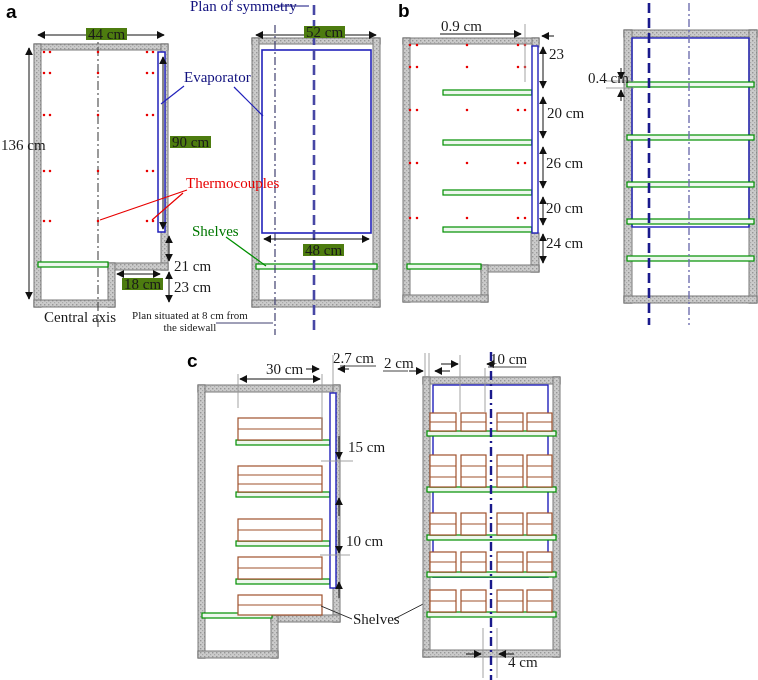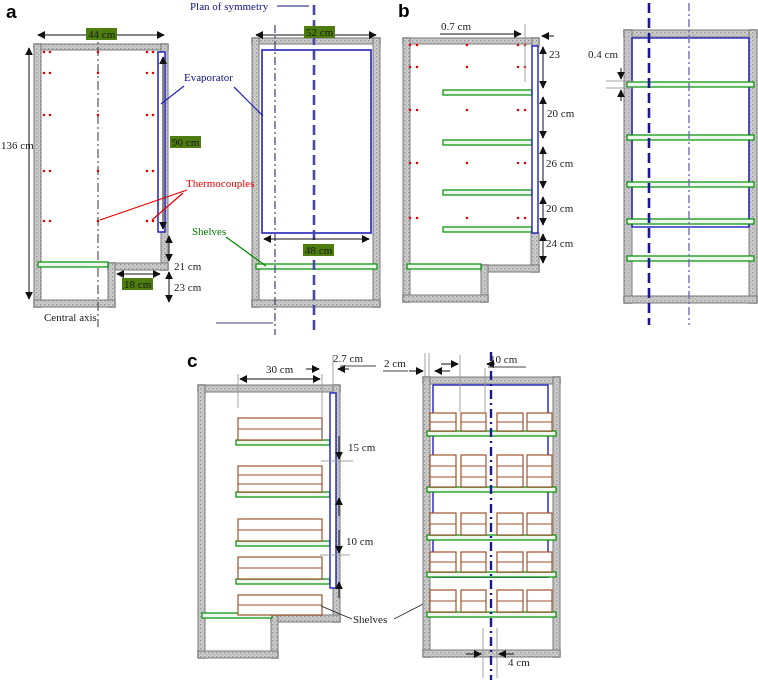--- a/index.html
+++ b/index.html
@@ -1,19 +1,19 @@
 <!DOCTYPE html>
 <html><head>
 <meta charset="utf-8">
 <style>
   html,body{margin:0;padding:0;background:#fff;}
   .canvas{position:relative;width:758px;height:680px;background:#fff;overflow:hidden;
           font-family:"Liberation Serif","DejaVu Serif",serif;}
   .canvas svg{position:absolute;left:0;top:0;}
-  .lbl{position:absolute;font-size:11px;line-height:12px;color:#1a1a1a;white-space:nowrap;}
+  .lbl{position:absolute;font-size:15px;line-height:12px;color:#1a1a1a;white-space:nowrap;}
   .navy{color:#10107e;}
   .red{color:#e80000;}
   .green{color:#007700;}
   .bgw{background:#4d7c0f;padding:0 2px;}
   .panel-letter{position:absolute;font-family:"Liberation Sans","DejaVu Sans",sans-serif;
                 font-weight:bold;font-size:19px;color:#000;}
   .center2{position:absolute;width:124px;text-align:center;font-size:11px;line-height:12px;color:#1a1a1a;}
 </style>
 </head>
 <body>
@@ -276,28 +276,32 @@
 <div class="lbl" style="left:1px;top:139px;">136 cm</div>
 <div class="lbl navy" style="left:184px;top:71px;">Evaporator</div>
 <div class="lbl bgw" style="left:170px;top:136px;">90 cm</div>
 <div class="lbl red" style="left:186px;top:177px;">Thermocouples</div>
 <div class="lbl green" style="left:192px;top:225px;">Shelves</div>
 <div class="lbl" style="left:174px;top:260px;">21 cm</div>
 <div class="lbl bgw" style="left:122px;top:278px;">18 cm</div>
 <div class="lbl" style="left:174px;top:281px;">23 cm</div>
 <div class="lbl bgw" style="left:303px;top:244px;">48 cm</div>
 <div class="lbl" style="left:44px;top:311px;">Central axis</div>
-
-<div class="lbl" style="left:441px;top:20px;">0.7 cm</div>
+<div class="center2" style="left:128px;top:309px;">
+  <div>Plan situated at 8 cm from</div>
+  <div>the sidewall</div>
+</div>
+
+<div class="lbl" style="left:441px;top:20px;">0.9 cm</div>
 <div class="lbl" style="left:549px;top:48px;">23</div>
 <div class="lbl" style="left:547px;top:107px;">20 cm</div>
 <div class="lbl" style="left:546px;top:157px;">26 cm</div>
 <div class="lbl" style="left:546px;top:202px;">20 cm</div>
 <div class="lbl" style="left:546px;top:237px;">24 cm</div>
-<div class="lbl" style="left:588px;top:48px;text-align:right;">0.4 cm</div>
+<div class="lbl" style="left:588px;top:72px;text-align:right;">0.4 cm</div>
 
 <div class="lbl" style="left:266px;top:363px;">30 cm</div>
 <div class="lbl" style="left:333px;top:352px;">2.7 cm</div>
 <div class="lbl" style="left:384px;top:357px;">2 cm</div>
 <div class="lbl" style="left:490px;top:353px;">10 cm</div>
 <div class="lbl" style="left:348px;top:441px;">15 cm</div>
 <div class="lbl" style="left:346px;top:535px;">10 cm</div>
 <div class="lbl" style="left:353px;top:613px;">Shelves</div>
 <div class="lbl" style="left:508px;top:656px;">4 cm</div>
 

